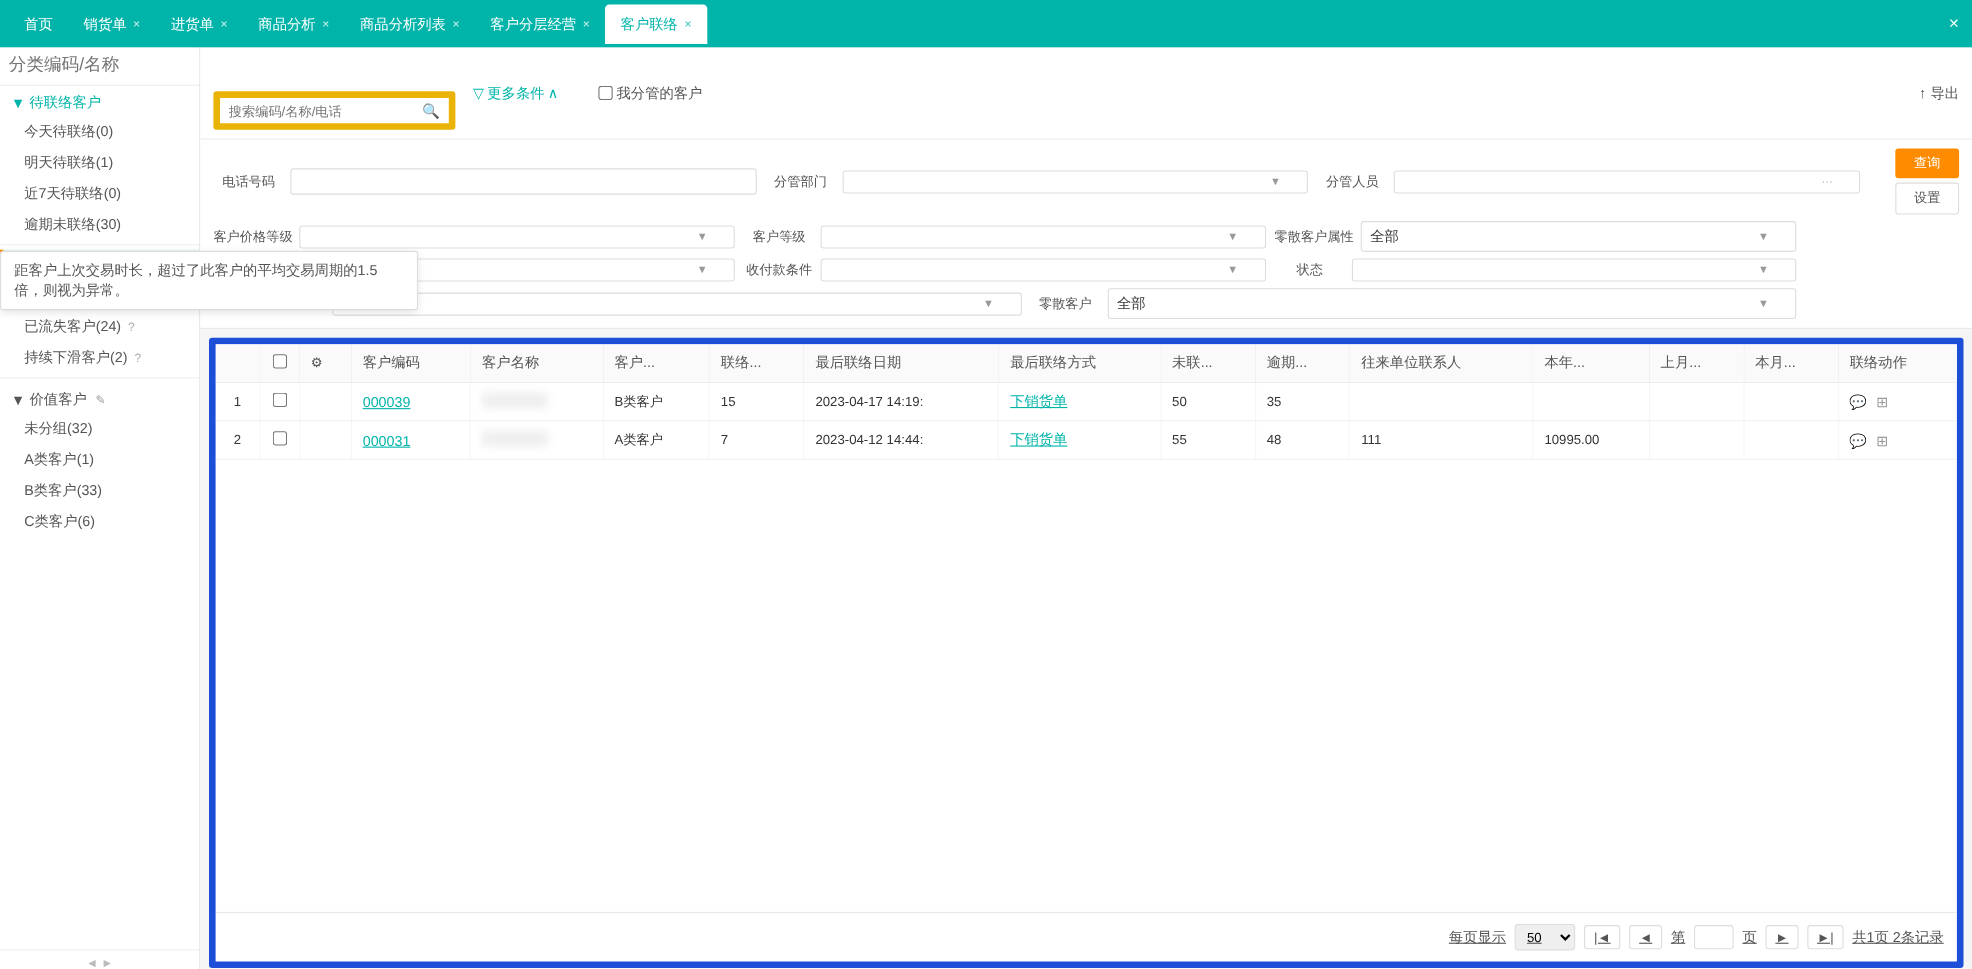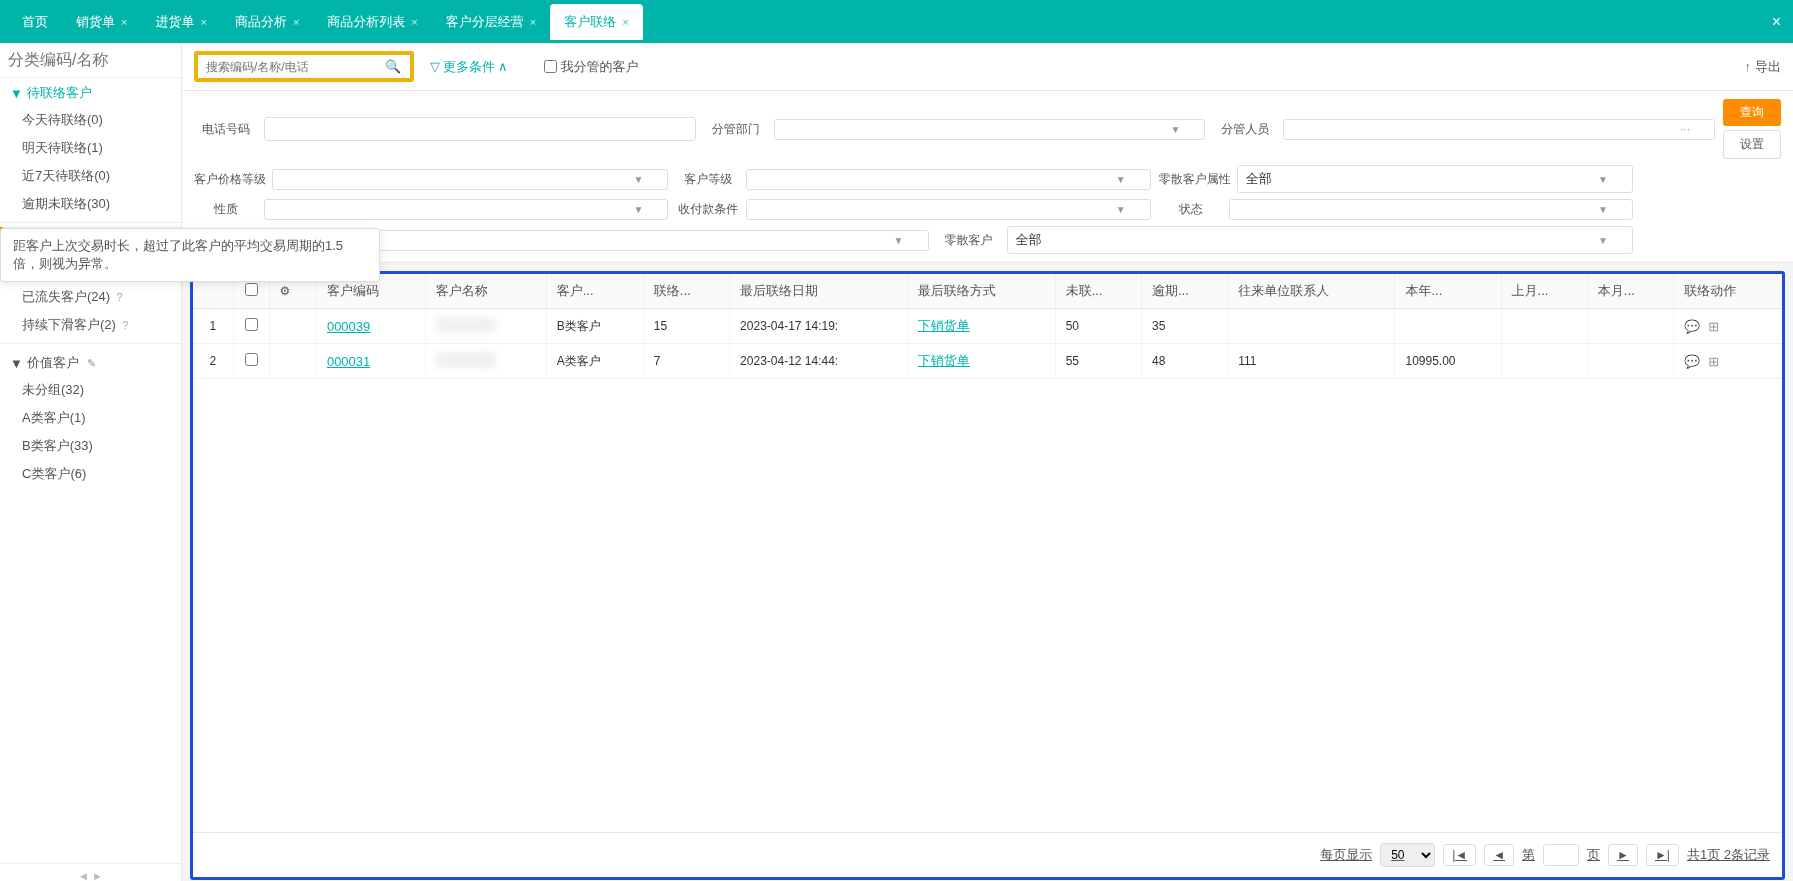--- a/index.html
+++ b/index.html
@@ -136,25 +136,26 @@
       background: white;
       border-bottom: 1px solid #e8e8e8;
       padding: 8px 12px;
       display: flex;
       align-items: center;
       gap: 8px;
     }
     .search-box {
       display: flex;
       align-items: center;
-      border: 4px solid #eab308;
+      border: 6px solid #eab308;
       border-radius: 3px;
       padding: 4px 8px;
       width: 220px;
       background: white;
+      margin-top: 32px;
     }
     .search-box input {
       border: none;
       outline: none;
       font-size: 12px;
       flex: 1;
       color: #999;
     }
     .more-conditions {
       display: flex;
@@ -232,20 +233,21 @@
       padding: 4px 8px;
       font-size: 12px;
       color: #333;
       background: white;
     }
     .filter-select-arrow { color: #999; font-size: 10px; }
     .action-btns {
       display: flex;
       flex-direction: column;
       gap: 4px;
+      margin-left: 24px;
     }
     .btn-query {
       background: #ff8c00;
       color: white;
       border: none;
       border-radius: 3px;
       padding: 5px 16px;
       cursor: pointer;
       font-size: 12px;
       white-space: nowrap;
@@ -259,21 +261,21 @@
       cursor: pointer;
       font-size: 12px;
       white-space: nowrap;
     }
 
     
     .table-area {
       flex: 1;
       background: white;
       margin: 8px;
-      border: 3px solid #1d4ed8;
+      border: 6px solid #1d4ed8;
       border-radius: 3px;
       display: flex;
       flex-direction: column;
       overflow: hidden;
     }
     .table-scroll {
       flex: 1;
       overflow: auto;
     }
     table {

